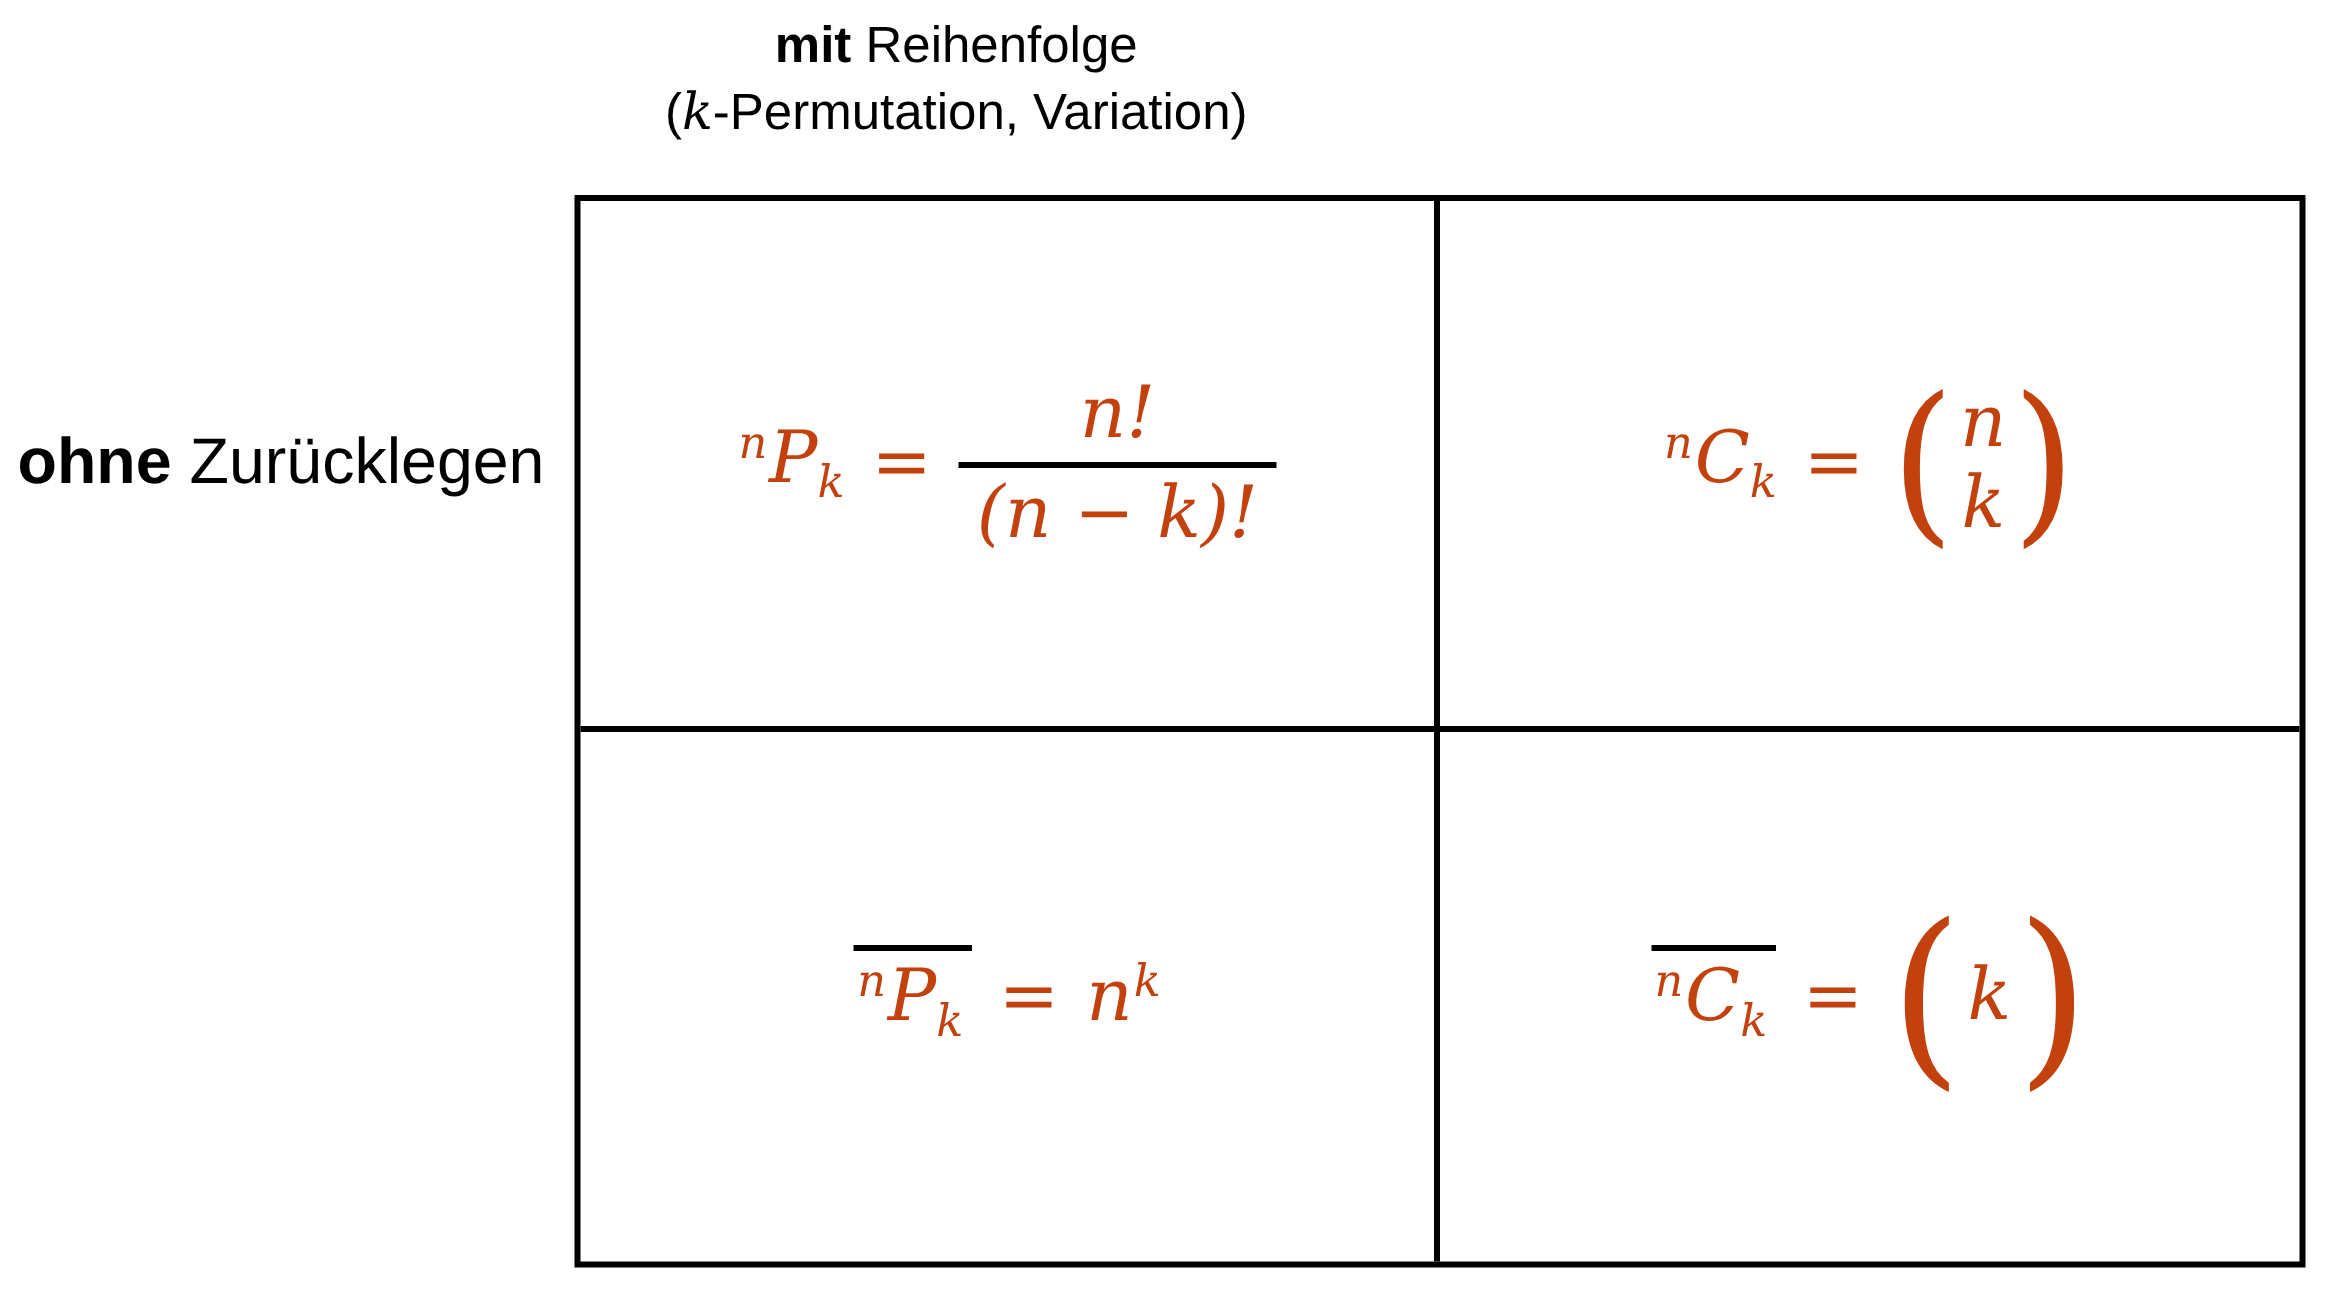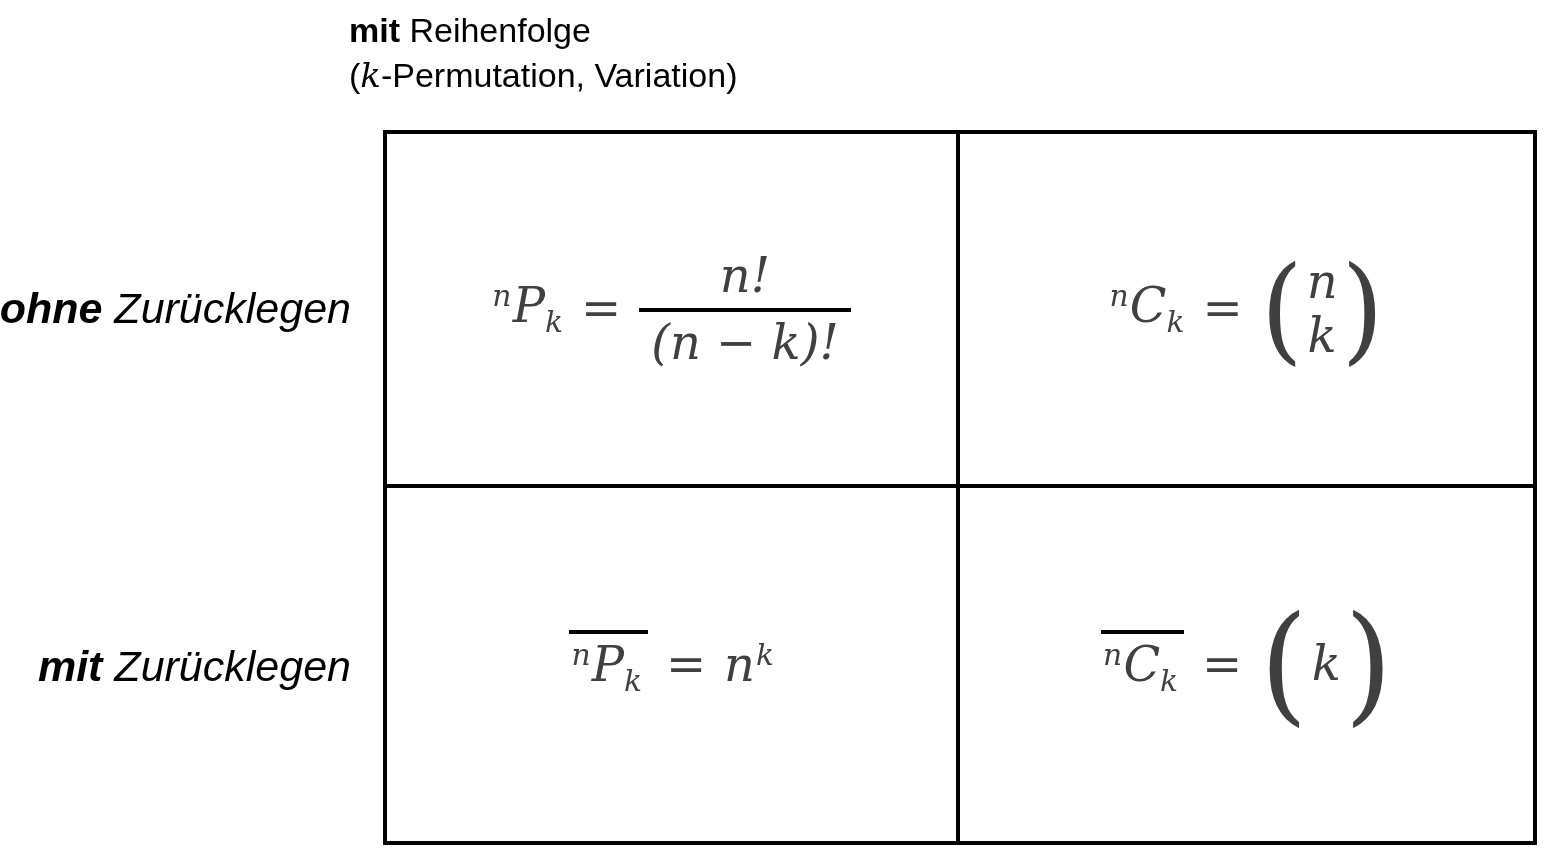--- a/index.html
+++ b/index.html
@@ -10,47 +10,46 @@
     color: #000000;
     overflow: hidden;
     font-family: "Liberation Sans", sans-serif;
   }
 
   
   .colhead {
     position: absolute;
     top: 8px;
     width: 577px;
-    text-align: left;
+    text-align: center;
     font-size: 34px;
     line-height: 45px;
     color: #000;
   }
   .colhead.ch1 { left: 349px; }
   .colhead.ch2 { left: 932px; }
   .b { font-weight: bold; }
   .mvar {
     font-family: "DejaVu Serif", serif;
     font-style: italic;
   }
 
   
   .rowlabel {
     position: absolute;
     left: 0;
     width: 383px;
     display: flex;
     align-items: center;
     justify-content: flex-end;
-    padding-right: 32px;
+    padding-right: 20px;
     box-sizing: border-box;
     font-size: 43px;
     color: #000;
     white-space: nowrap;
-    font-style: italic;
   }
   .rowlabel.rl1 { top: 130px; height: 357px; }
   .rowlabel.rl2 { top: 487px; height: 358px; }
 
   
   .ftable {
     position: absolute;
     left: 383px; top: 130px;
     width: 1154px; height: 715px;
     box-sizing: border-box;
@@ -67,21 +66,21 @@
   }
   .cell.c1 { border-right: 4px solid #000; }
   .cell.r1 { border-bottom: 4px solid #000; }
 
   
   .math {
     font-family: "DejaVu Serif", serif;
     font-style: italic;
     font-size: 48px;
     line-height: 1.15;
-    color: #404040;
+    color: #c2410c;
   }
   .formula {
     display: flex;
     align-items: center;
     gap: 18px;
     white-space: nowrap;
   }
   .up { font-style: normal; }
   .presup { font-size: 0.62em; vertical-align: 0.52em; margin-right: 0.04em; }
   .msub   { font-size: 0.62em; vertical-align: -0.35em; }
@@ -122,23 +121,20 @@
   <div class="colhead ch1">
     <div><span class="b">mit</span><span> Reihenfolge</span></div>
     <div><span>(</span><span class="mvar">k</span><span>-Permutation, Variation)</span></div>
   </div>
 
   <div class="colhead ch2">
   </div>
 
   <div class="rowlabel rl1">
     <span><span class="b">ohne</span><span> Zurücklegen</span></span>
-  </div>
-  <div class="rowlabel rl2">
-    <span><span class="b">mit</span><span> Zurücklegen</span></span>
   </div>
 
   <div class="ftable">
 
     <div class="cell r1 c1 math">
       <span class="formula">
         <span><span class="presup">n</span><span>P</span><span class="msub">k</span></span>
         <span class="up">=</span>
         <span class="frac">
           <span class="num">n!</span>

